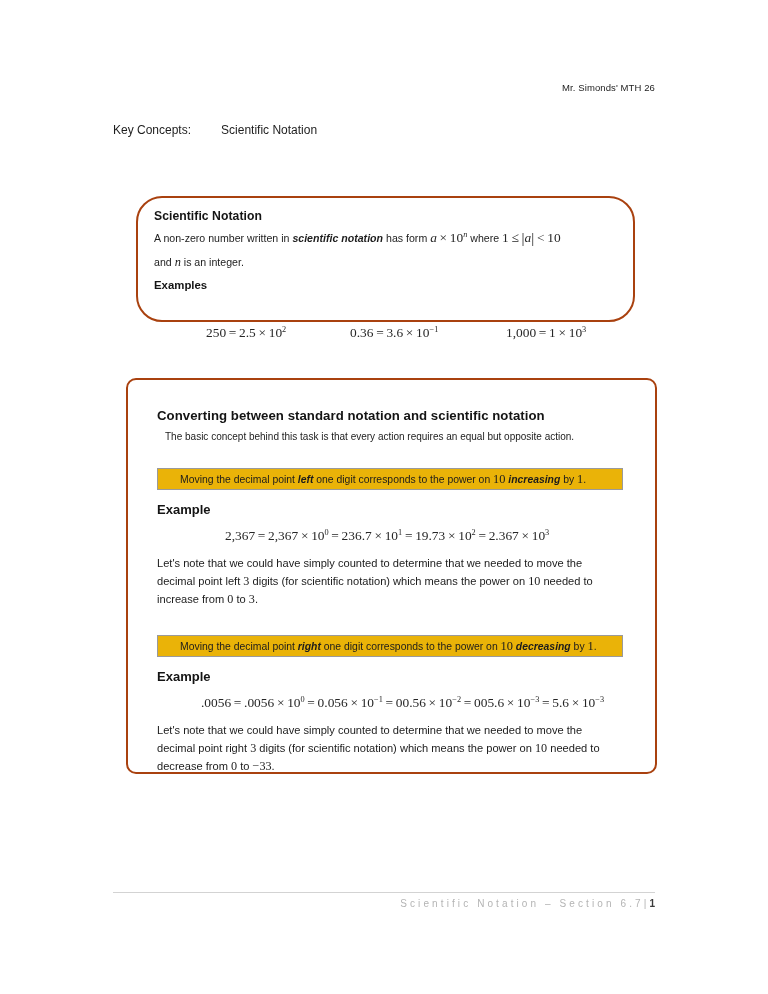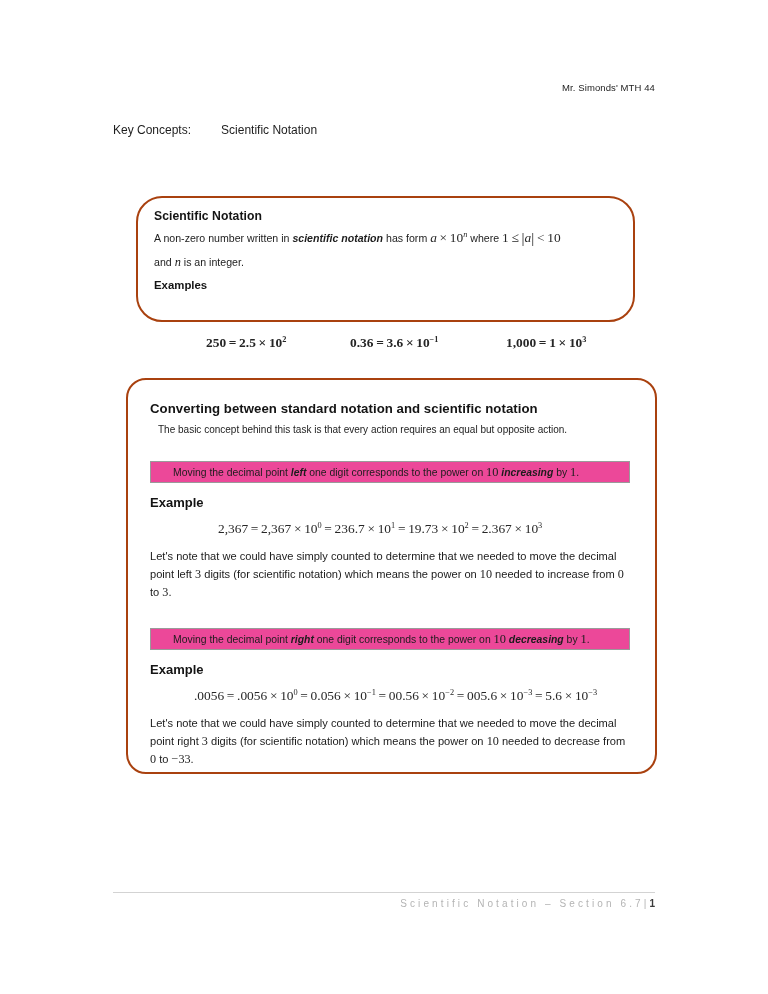--- a/index.html
+++ b/index.html
@@ -53,22 +53,22 @@
     width: 499px;
     height: 126px;
     border-radius: 26px;
     padding: 11px 16px 0 16px;
   }
   .box-converting {
     left: 126px;
     top: 378px;
     width: 531px;
     height: 396px;
-    border-radius: 20px;
-    padding: 1px;
+    border-radius: 10px;
+    padding: 8px;
   }
 
   
   .box-heading {
     font-size: 12.2px;
     font-weight: bold;
     color: #141414;
     margin: 0 0 3px 0;
     letter-spacing: 0.05px;
   }
@@ -126,39 +126,39 @@
     font-size: 15px;
     vertical-align: -1px;
   }
 
   
   .examples-row {
     position: relative;
     height: 26px;
     margin-top: 6px;
   }
-  .examples-row .eq { position: absolute; top: 10px; font-weight: bold; }
+  .examples-row .eq { position: absolute; top: 0; }
   .eq-a { left: 52px; }
   .eq-b { left: 196px; }
   .eq-c { left: 352px; text-align: right; }
 
   
   .conv-inner {
     position: relative;
     padding: 20px 24px 0 21px;
   }
   .conv-sub {
     margin: 8px 0 0 8px;
   }
 
   
   .rule-box {
     box-sizing: border-box;
     border: 1px solid #9a9a9a;
-    background: #ec4899;
+    background: #eab308;
     height: 22px;
     line-height: 20px;
     margin-top: 26px;
     padding-left: 22px;
     font-size: 10.4px;
     color: #1c1c1c;
     white-space: nowrap;
   }
   .rule-box b { font-style: italic; font-weight: bold; }
   .rule-box .mn { font-size: 12.4px; }
@@ -208,21 +208,21 @@
   }
   .footer-text .pagenum {
     color: #3a3a3a;
     font-weight: bold;
     letter-spacing: 0;
   }
 </style>
 </head>
 <body>
 
-<div class="doc-header">Mr. Simonds' MTH 44</div>
+<div class="doc-header">Mr. Simonds' MTH 26</div>
 
 <div class="page-title"><span class="pt-label">Key Concepts:</span><span class="pt-topic">Scientific Notation</span></div>
 
 <div class="callout box-definition">
   <div class="box-heading">Scientific Notation</div>
 
   <div class="body-text">
     <span>A non-zero number written in </span><b><i>scientific notation</i></b><span> has form </span><span class="math"><span class="it">a</span> <span>×</span> <span>10</span><sup class="it">n</sup></span><span> where </span><span class="math"><span>1</span> <span>≤</span> <span class="bar">|</span><span class="it">a</span><span class="bar">|</span> <span>&lt;</span> <span>10</span></span><br>
     <span>and </span><span class="mi">n</span><span> is an integer.</span>
   </div>

